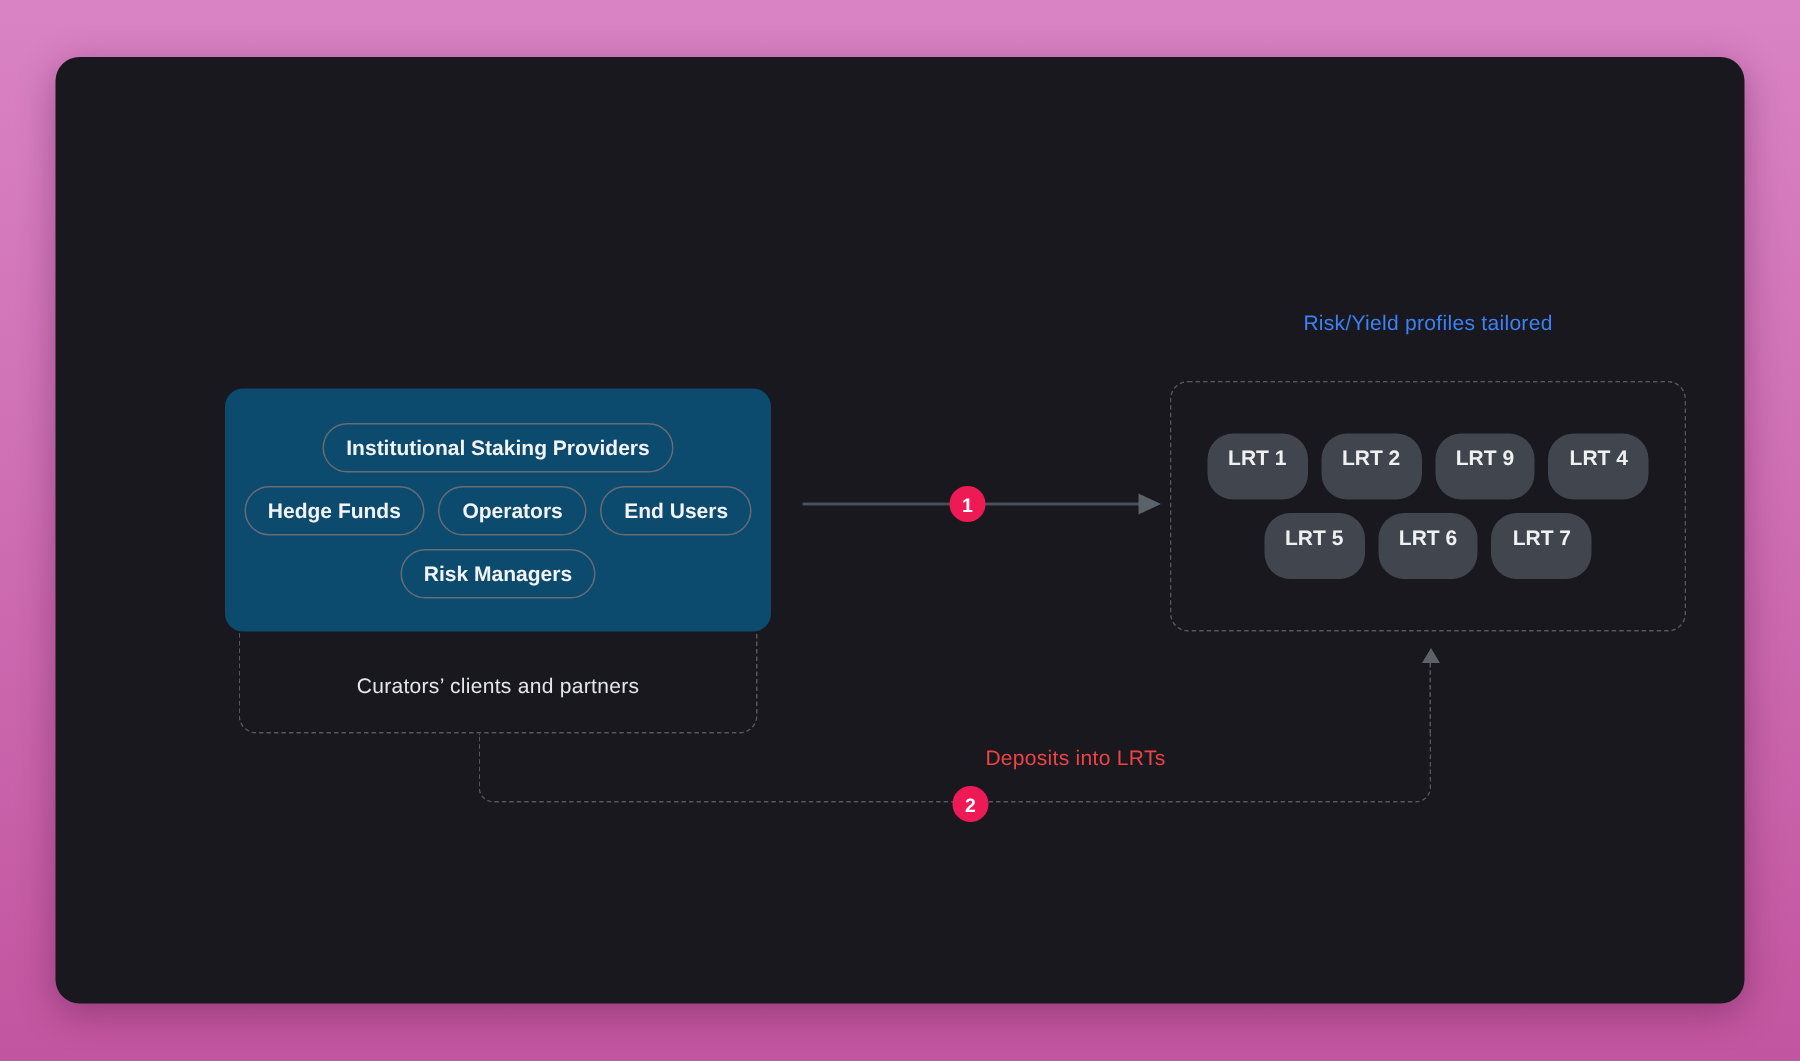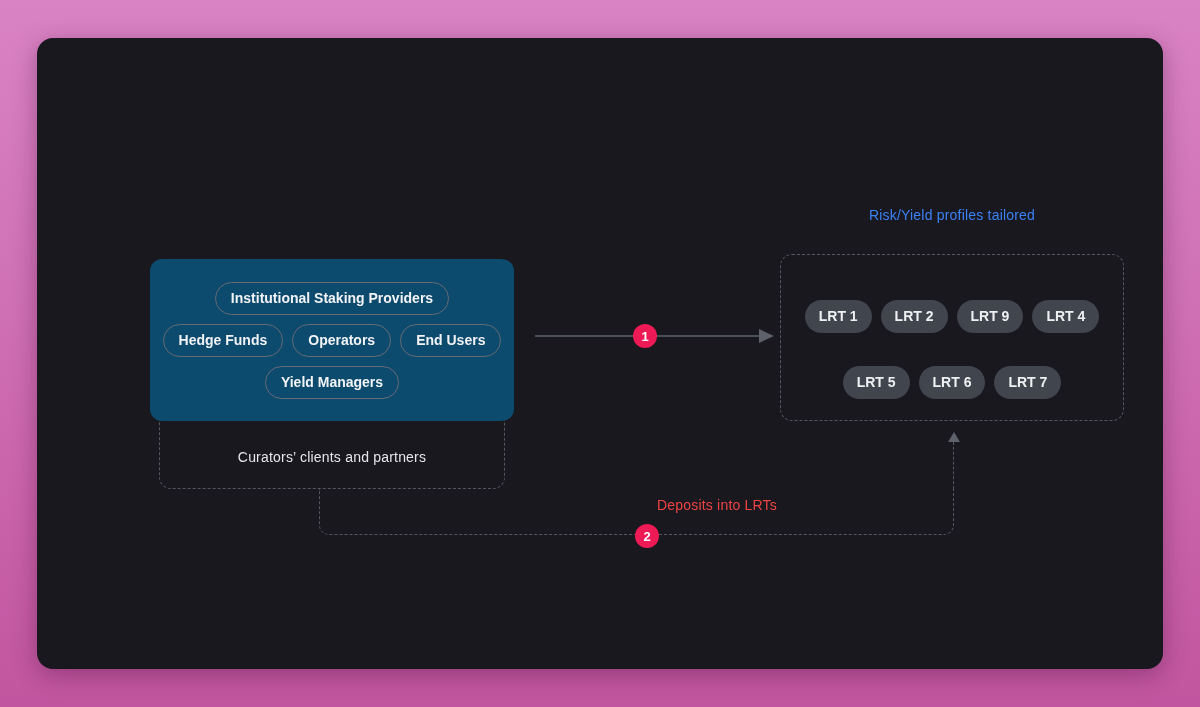--- a/index.html
+++ b/index.html
@@ -39,22 +39,22 @@
   .lrt-title{
     position:absolute; left:743px; top:167px; width:344px;
     text-align:center; font-size:14px; color:#3b82f6; line-height:21px; letter-spacing:.2px;
   }
   .lrt-dashed{
     position:absolute; left:743px; top:216px; width:344px; height:167px;
     border:1.5px dashed #54575f; border-radius:12px;
     display:flex; flex-direction:column; align-items:center; justify-content:center; gap:9px;
   }
   .lrt-pill{
-    background:#41454e; border-radius:17px; height:33px; line-height:33px;
-    padding:0 14px; font-size:14px; font-weight:700; color:#eef0f2; white-space:nowrap;margin-top:24px;
+    background:#41454e; border-radius:17px; height:44px; line-height:33px;
+    padding:0 14px; font-size:14px; font-weight:700; color:#eef0f2; white-space:nowrap;
   }
   
   .flow1-label{
     position:absolute; left:490px; top:251px; width:240px;
     text-align:center; font-size:14px; color:#e5e6e8; letter-spacing:.2px;
   }
   .flow1-line{
     position:absolute; left:498px; top:297px; width:226px; height:2px; background:#4b4f58;
   }
   .arrow-right{
@@ -103,21 +103,21 @@
     <div class="clients-box">
       <div class="pill-row">
         <div class="pill">Institutional Staking Providers</div>
       </div>
       <div class="pill-row">
         <div class="pill">Hedge Funds</div>
         <div class="pill">Operators</div>
         <div class="pill">End Users</div>
       </div>
       <div class="pill-row">
-        <div class="pill">Yield Managers</div>
+        <div class="pill">Risk Managers</div>
       </div>
     </div>
 
     <div class="flow1-line"></div>
     <div class="arrow-right"></div>
     <div class="badge badge-1">1</div>
 
     <div class="lrt-title">
       <div>Risk/Yield profiles tailored</div>
     </div>

